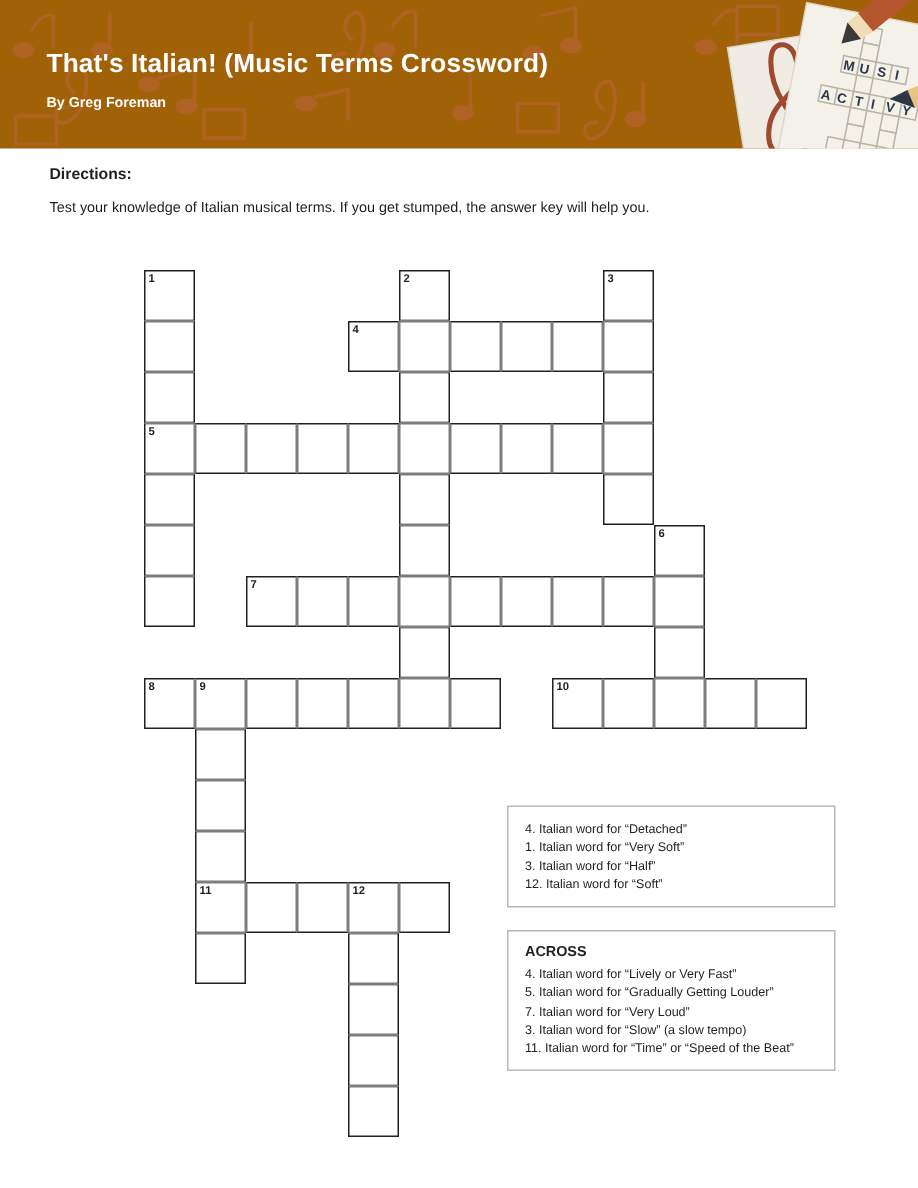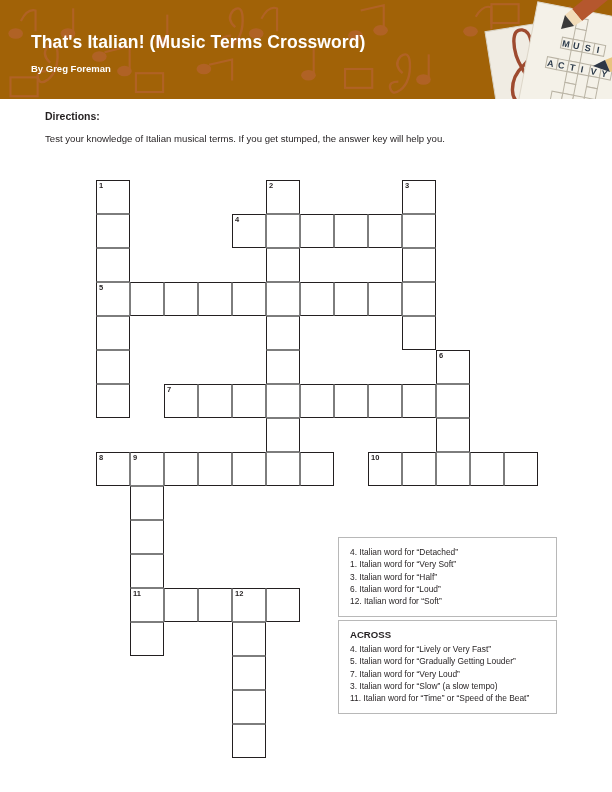--- a/index.html
+++ b/index.html
@@ -58,21 +58,20 @@
     height: 112px;
     pointer-events: none;
   }
 
   
   .directions {
     position: absolute;
     left: 33px;
     top: 110px;
     width: 520px;
-    margin-left: 12px;
   }
   .directions-label {
     font-size: 10.5px;
     font-weight: bold;
     color: #231f20;
     margin: 0 0 11px 0;
   }
   .directions-text {
     font-size: 9.6px;
     color: #231f20;
@@ -347,21 +346,20 @@
     <div class="cw-cell b-left b-right" style="left: 136px; top: 476px;"></div>
     <div class="cw-cell b-left b-right" style="left: 136px; top: 510px;"></div>
     <div class="cw-cell b-bottom b-left b-right" style="left: 136px; top: 544px;"></div>
   </div>
 
 <div class="clue-box" id="clues-down">
   <ul class="clue-list">
       <li>4. Italian word for “Detached”</li>
       <li>1. Italian word for “Very Soft”</li>
       <li>3. Italian word for “Half”</li>
-      <li>6. Italian word for “Loud”</li>
       <li>12. Italian word for “Soft”</li>
     </ul>
 </div>
 
 <div class="clue-box" id="clues-across">
   <p class="clue-heading">ACROSS</p>
   <ul class="clue-list">
       <li>4. Italian word for “Lively or Very Fast”</li>
       <li>5. Italian word for “Gradually Getting Louder”</li>
       <li>7. Italian word for “Very Loud”</li>

